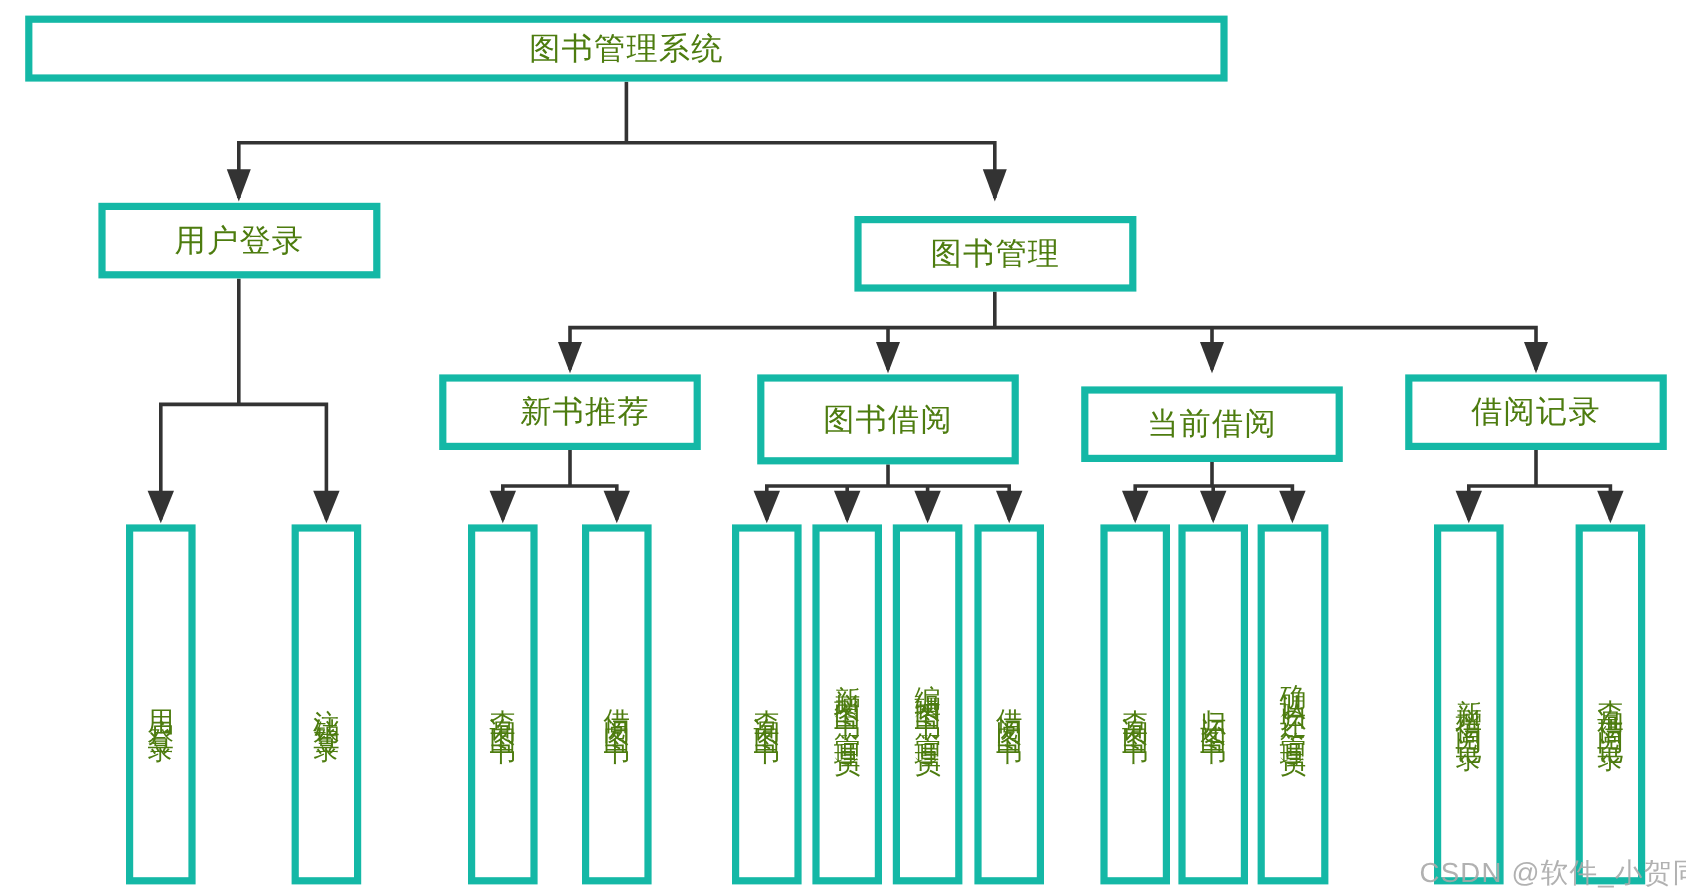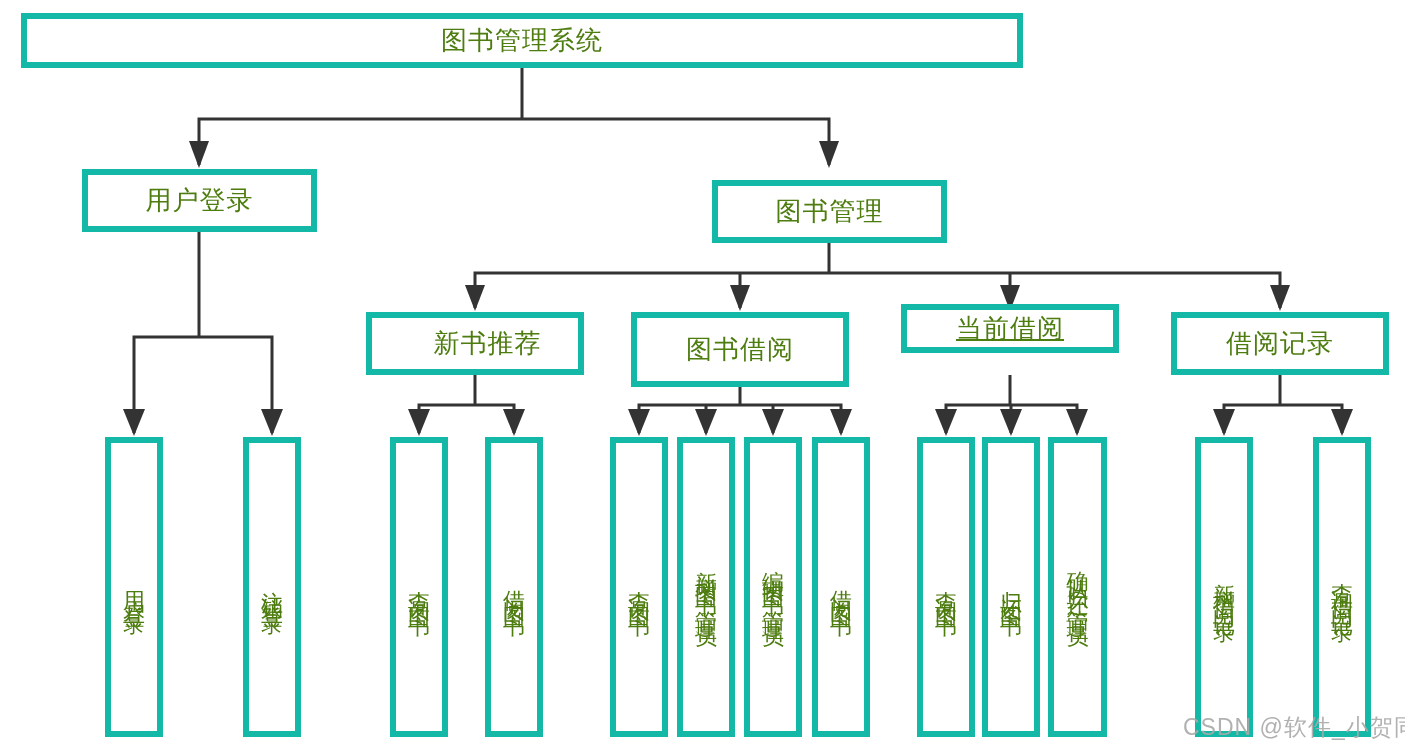--- a/index.html
+++ b/index.html
@@ -96,21 +96,21 @@
     </g>
   </svg>
 
   <div class="box h-box" style="left:21px; top:13px; width:1002px; height:55px;">图书管理系统</div>
 
   <div class="box h-box" style="left:82px; top:169px; width:235px; height:63px;">用户登录</div>
   <div class="box h-box" style="left:712px; top:169px; width:235px; height:63px;margin-top:11px;">图书管理</div>
 
   <div class="box h-box" style="left:366px; top:312px; width:218px; height:63px;padding-left:25px;">新书推荐</div>
   <div class="box h-box" style="left:631px; top:312px; width:218px; height:75px;">图书借阅</div>
-  <div class="box h-box" style="left:901px; top:304px; width:218px; height:49px;text-decoration:underline;">当前借阅</div>
+  <div class="box h-box" style="left:901px; top:322px; width:218px; height:63px;">当前借阅</div>
   <div class="box h-box" style="left:1171px; top:312px; width:218px; height:63px;">借阅记录</div>
 
   <div class="box v-box" style="left:105px; top:437px; width:58px; height:300px;">用户登录</div>
   <div class="box v-box" style="left:243px; top:437px; width:58px; height:300px;">注销登录</div>
 
   <div class="box v-box" style="left:390px; top:437px; width:58px; height:300px;">查询图书</div>
   <div class="box v-box" style="left:485px; top:437px; width:58px; height:300px;">借阅图书</div>
 
   <div class="box v-box" style="left:610px; top:437px; width:58px; height:300px;">查询图书</div>
   <div class="box v-box" style="left:677px; top:437px; width:58px; height:300px;">新增图书（管理员）</div>

